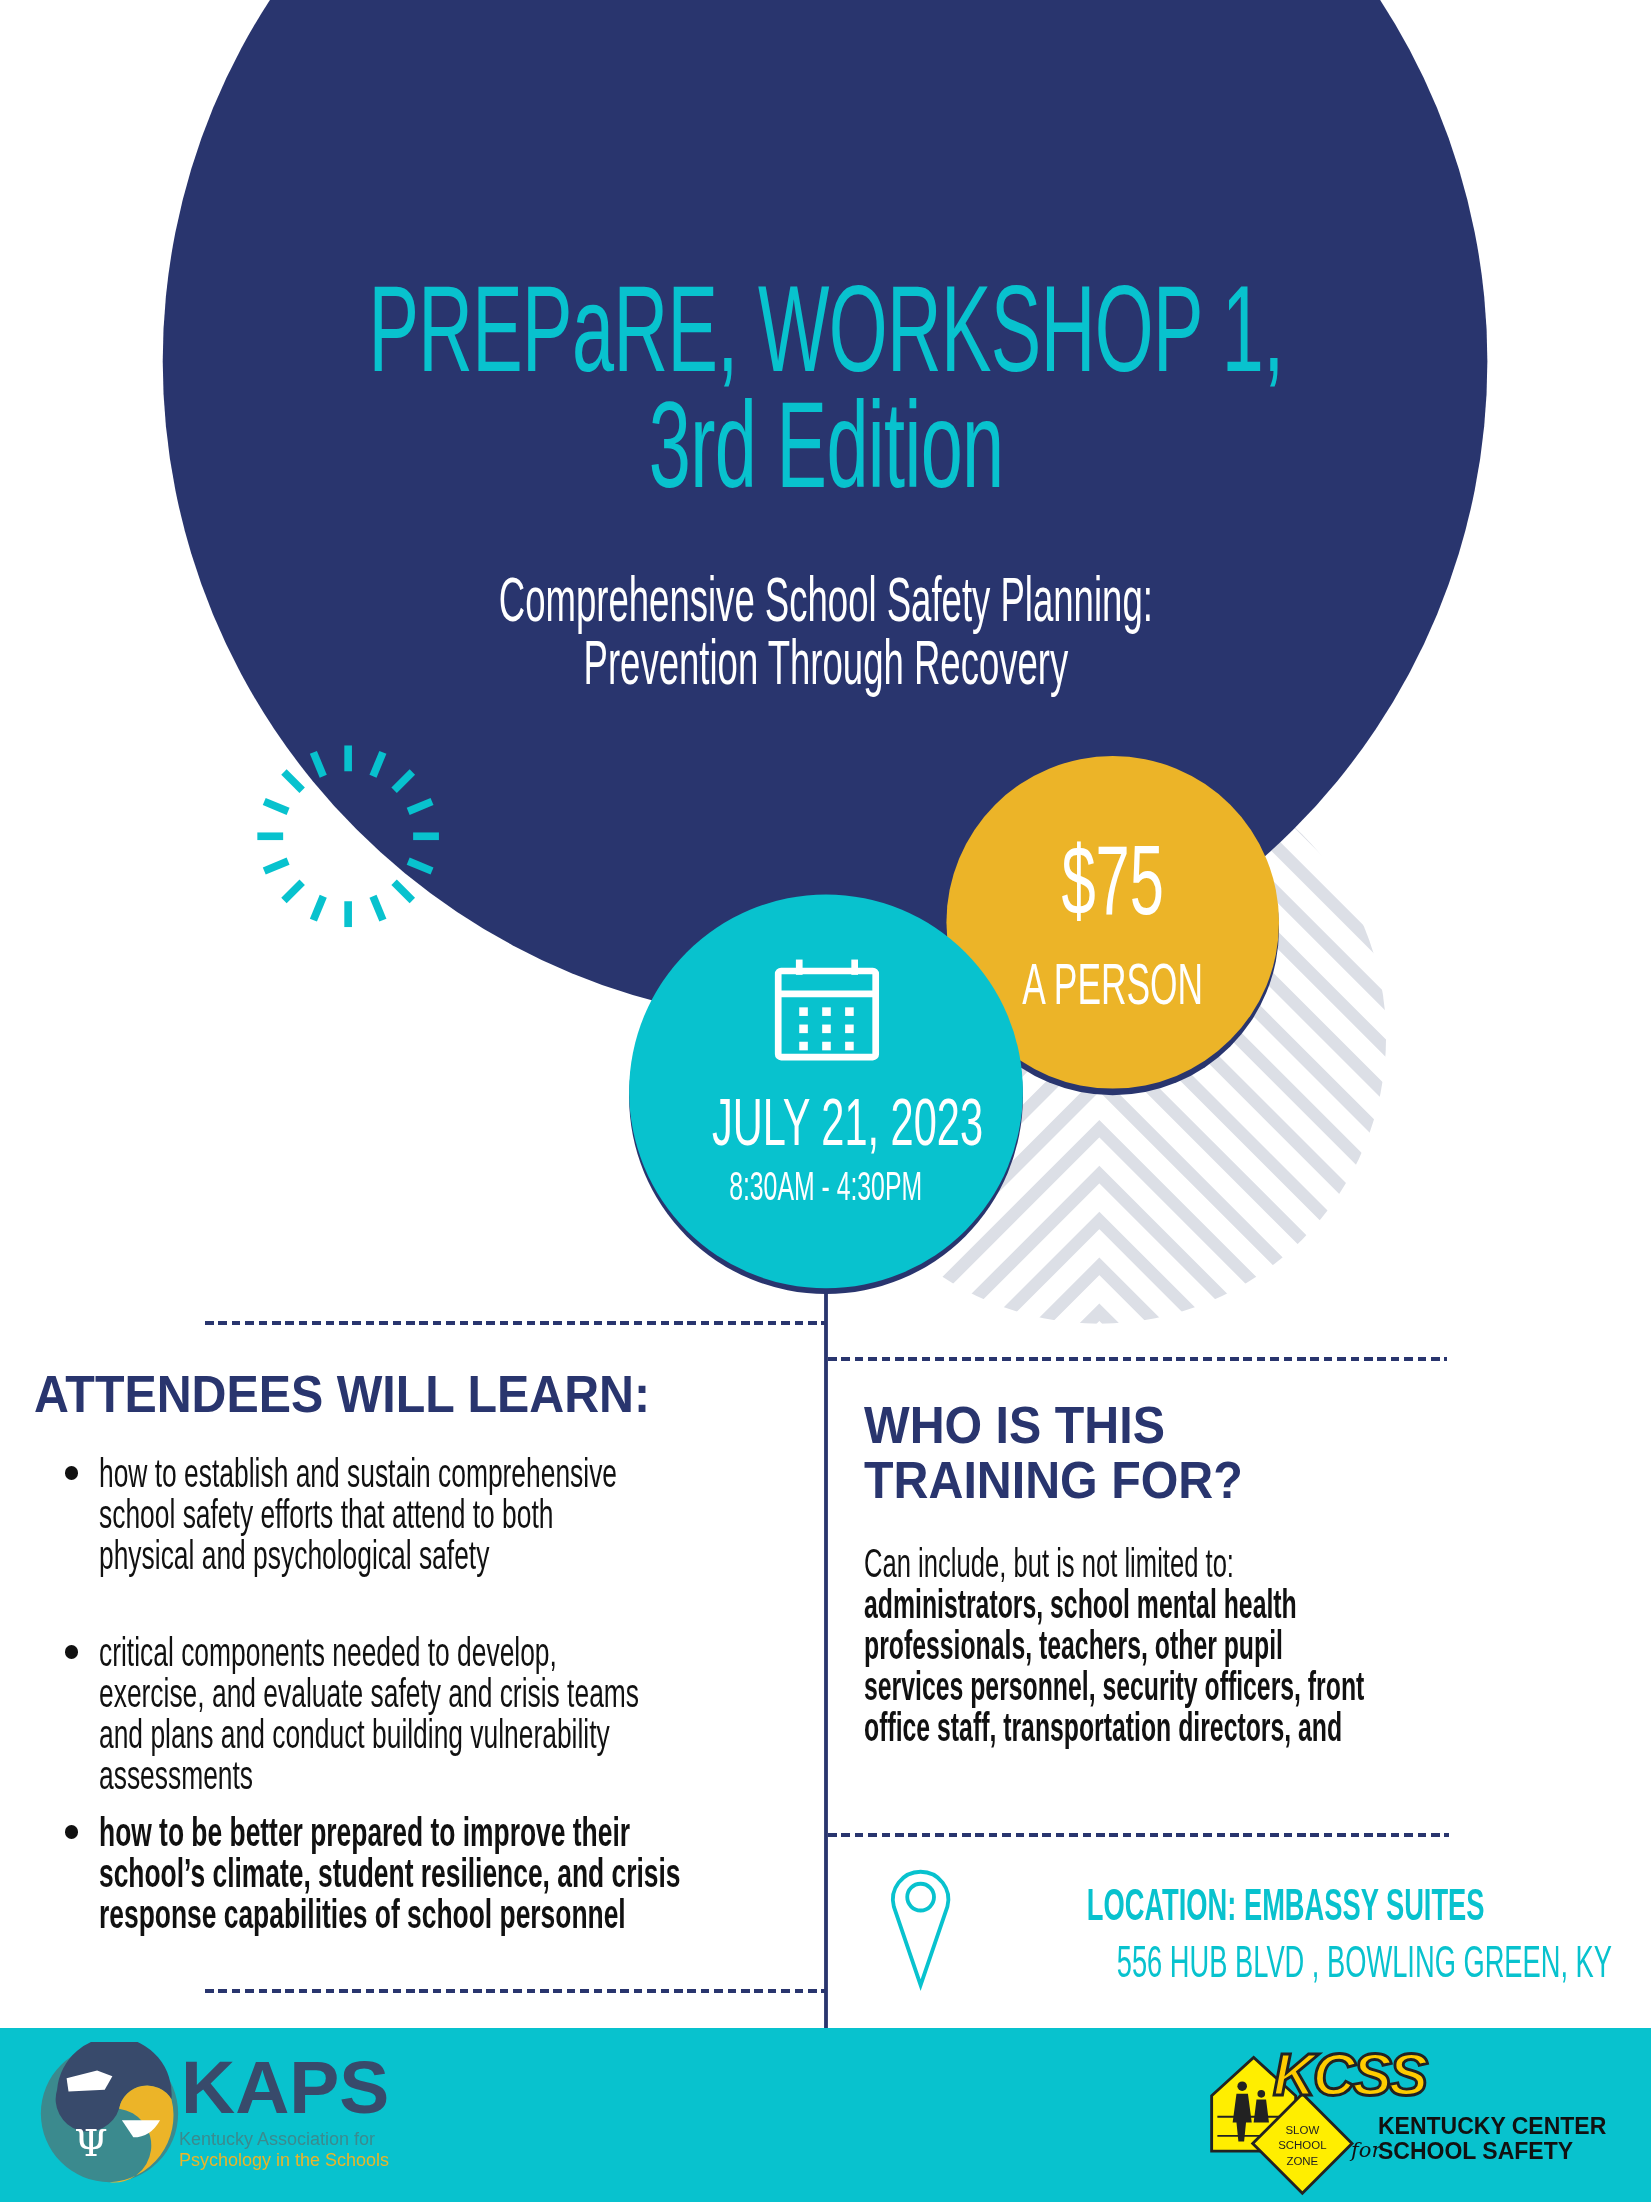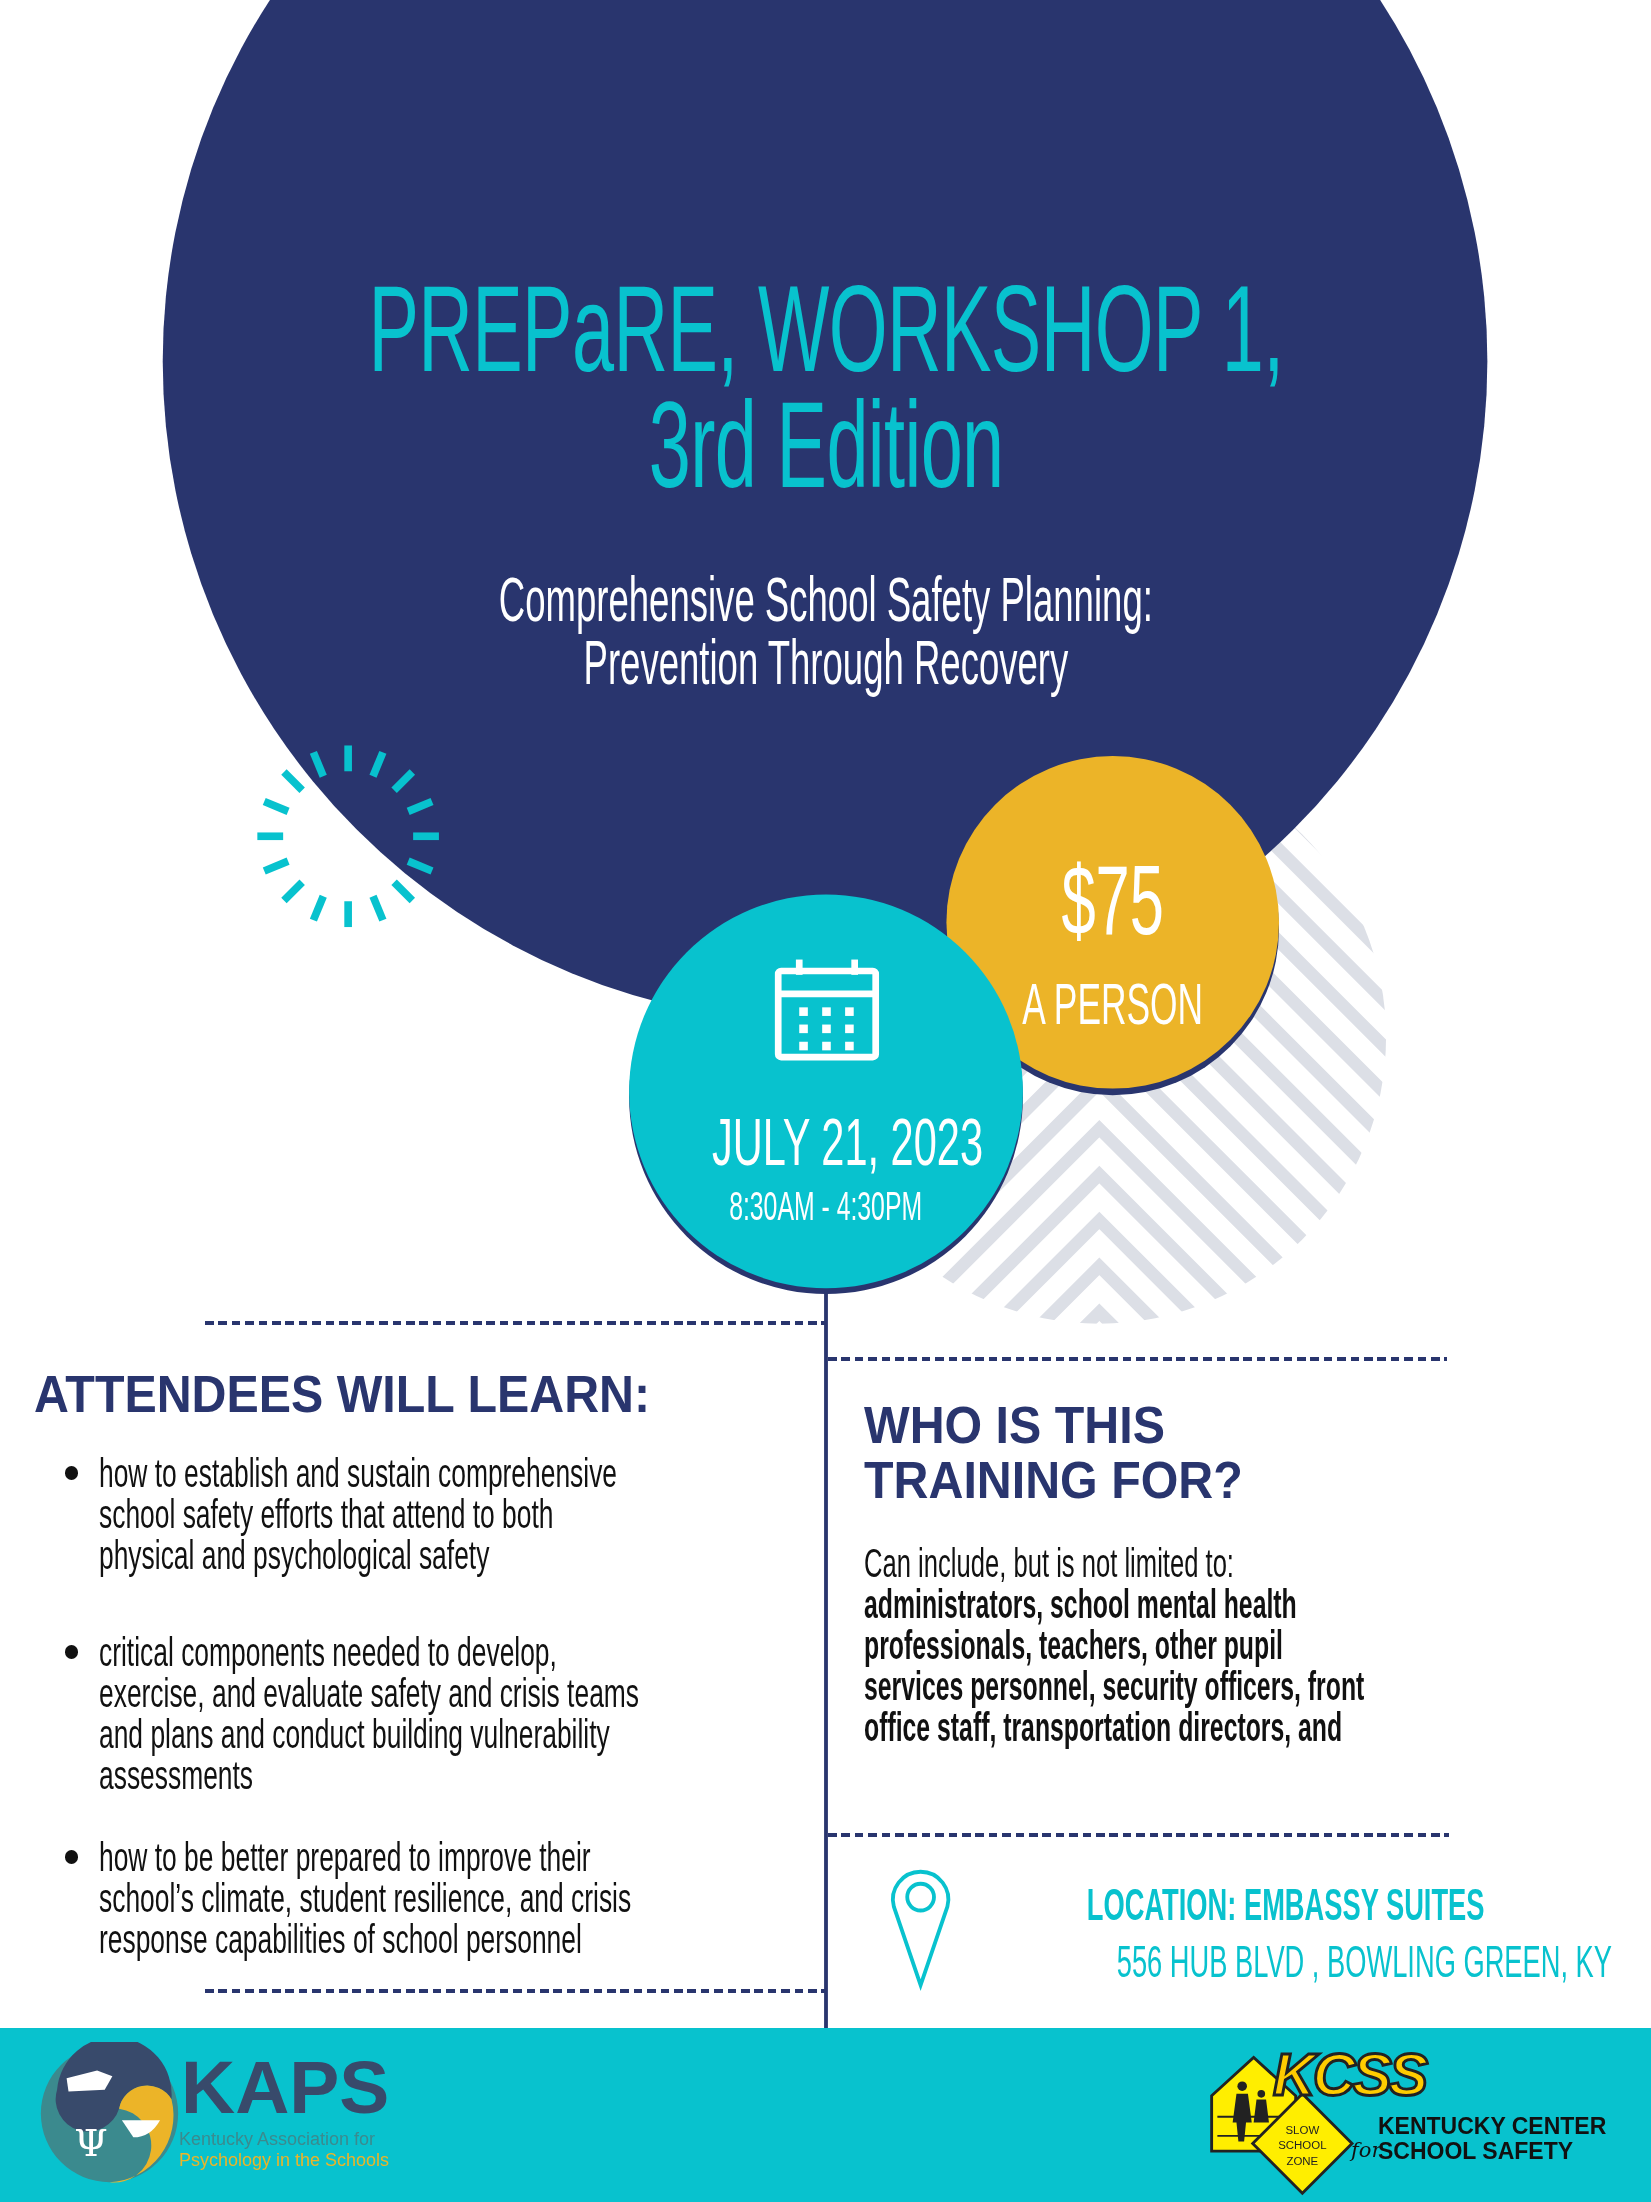--- a/index.html
+++ b/index.html
@@ -4,21 +4,21 @@
 <style>
   html,body{margin:0;padding:0;}
   body{width:1652px;height:2202px;position:relative;overflow:hidden;background:#ffffff;font-family:"Liberation Sans",sans-serif;}
   .abs{position:absolute;}
   .cond{font-family:"Liberation Sans Narrow","Liberation Sans",sans-serif;}
   #deco{position:absolute;left:0;top:0;width:1652px;height:2202px;}
   .title{left:0;width:1652px;text-align:center;color:#08c2ce;font-weight:400;line-height:1;letter-spacing:-1px;}
   .title span{display:inline-block;transform:scaleX(0.62);transform-origin:center;white-space:nowrap;}
   .sub{left:0;width:1652px;text-align:center;color:#ffffff;line-height:1;}
   .sub span{display:inline-block;transform:scaleX(0.58);transform-origin:center;white-space:nowrap;}
-  .ctext{text-align:center;color:#fff;line-height:1;margin-top:20px;}
+  .ctext{text-align:center;color:#fff;line-height:1;}
   .ctext span{display:inline-block;transform:scaleX(0.62);transform-origin:center;white-space:nowrap;}
   .heading{color:#29356e;font-weight:700;line-height:1.05;white-space:nowrap;}
   .narrow{display:inline-block;transform-origin:left top;white-space:nowrap;}
   .bl{color:#111;line-height:41px;font-size:40px;}
   .dash{position:absolute;height:3.8px;background:repeating-linear-gradient(90deg,#29356e 0 8.6px,transparent 8.6px 13.4px);}
   .footer{left:0;top:2028px;width:1652px;height:174px;background:#08c2ce;}
 </style>
 </head>
 <body>
 
@@ -144,21 +144,21 @@
     <div class="bl cond"><span class="narrow" style="transform:scaleX(0.66);">school safety efforts that attend to both</span></div>
     <div class="bl cond"><span class="narrow" style="transform:scaleX(0.66);">physical and psychological safety</span></div>
   </div>
   <div style="position:relative;padding-left:40px;margin-top:56px;">
     <span style="position:absolute;left:5.7px;top:13.4px;width:13.4px;height:13.4px;border-radius:50%;background:#111;"></span>
     <div class="bl cond"><span class="narrow" style="transform:scaleX(0.66);">critical components needed to develop,</span></div>
     <div class="bl cond"><span class="narrow" style="transform:scaleX(0.66);">exercise, and evaluate safety and crisis teams</span></div>
     <div class="bl cond"><span class="narrow" style="transform:scaleX(0.66);">and plans and conduct building vulnerability</span></div>
     <div class="bl cond"><span class="narrow" style="transform:scaleX(0.66);">assessments</span></div>
   </div>
-  <div style="position:relative;padding-left:40px;margin-top:41px;">
+  <div style="position:relative;padding-left:40px;margin-top:16px;font-weight:bold;">
     <span style="position:absolute;left:5.7px;top:13.4px;width:13.4px;height:13.4px;border-radius:50%;background:#111;"></span>
     <div class="bl cond"><span class="narrow" style="transform:scaleX(0.66);">how to be better prepared to improve their</span></div>
     <div class="bl cond"><span class="narrow" style="transform:scaleX(0.66);">school’s climate, student resilience, and crisis</span></div>
     <div class="bl cond"><span class="narrow" style="transform:scaleX(0.66);">response capabilities of school personnel</span></div>
   </div>
 </div>
 
 <div class="abs heading" style="left:864px;top:1398px;font-size:52px;">
   <div><span class="narrow" style="transform:scaleX(0.93);">WHO IS THIS</span></div>
   <div><span class="narrow" style="transform:scaleX(0.93);">TRAINING FOR?</span></div>

